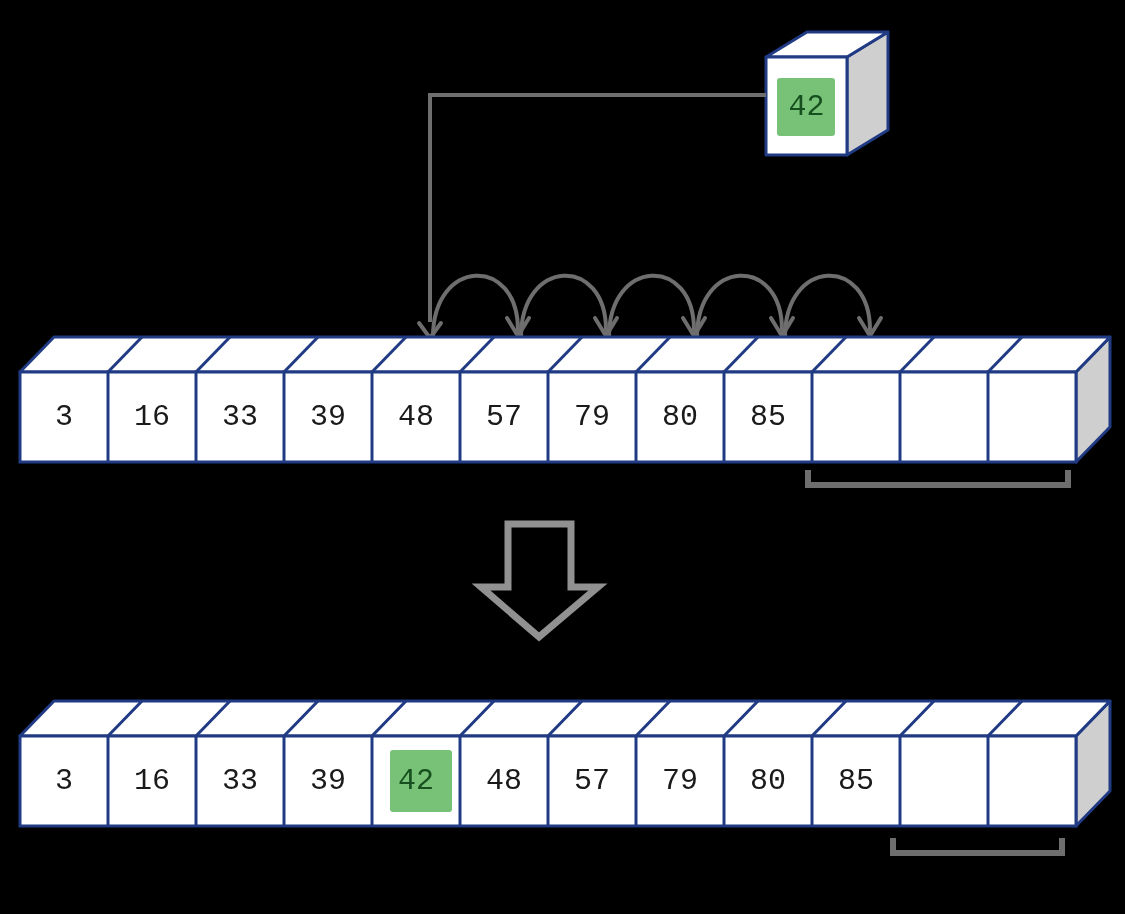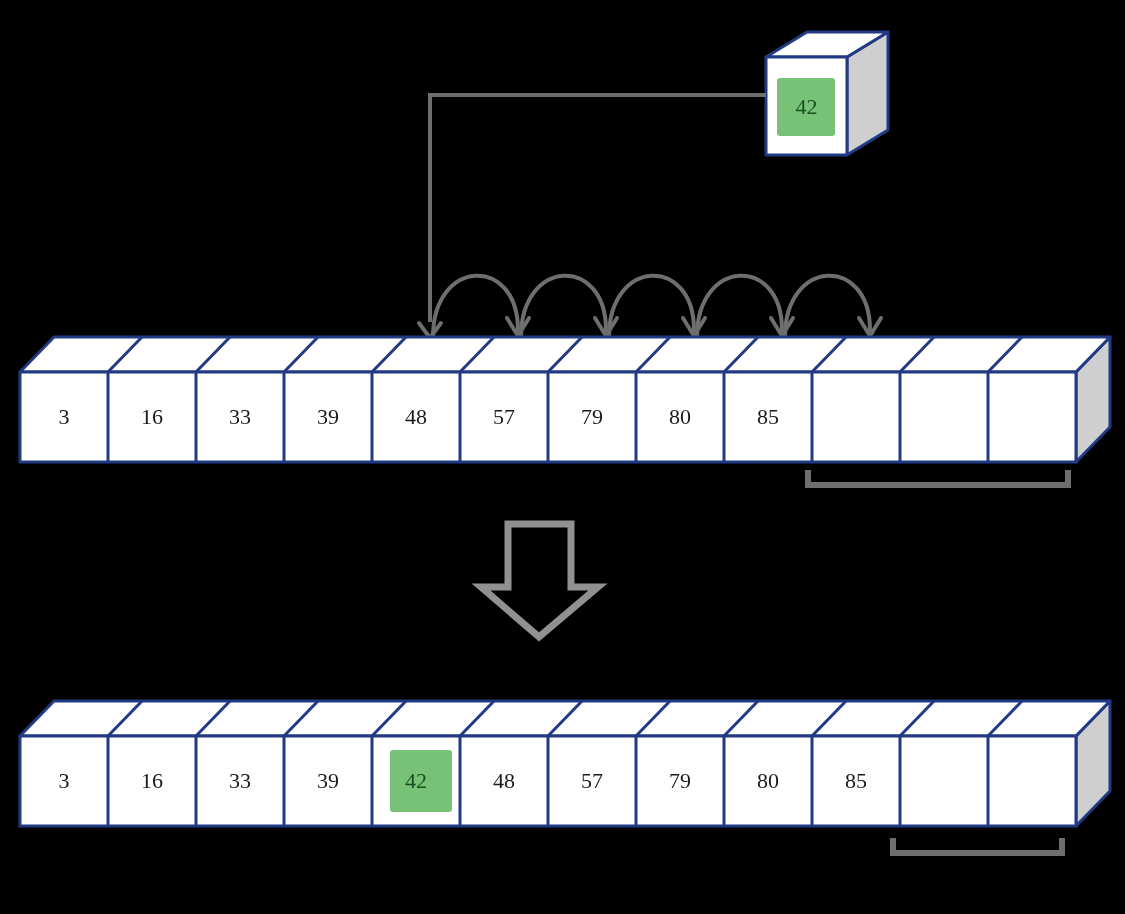--- a/index.html
+++ b/index.html
@@ -9,22 +9,22 @@
     background:#000000;
     overflow:hidden;
     font-family:"DejaVu Sans", sans-serif;
   }
   .layer{position:absolute;left:0;top:0;width:1125px;height:914px;}
   svg.layer{pointer-events:none;}
   .cellnum{
     position:absolute;
     display:flex;align-items:center;justify-content:center;
     color:#1a1a1a;
-    font-size:22px;
-    font-family:Liberation Serif, serif;
+    font-size:30px;
+    font-family:Liberation Mono, monospace;
     letter-spacing:0px;
     white-space:nowrap;
   }
   .cellnum.hl{
     color:#17501f;
   }
   .hlbox{
     position:absolute;
     background:#78c278;
     border-radius:3px;

